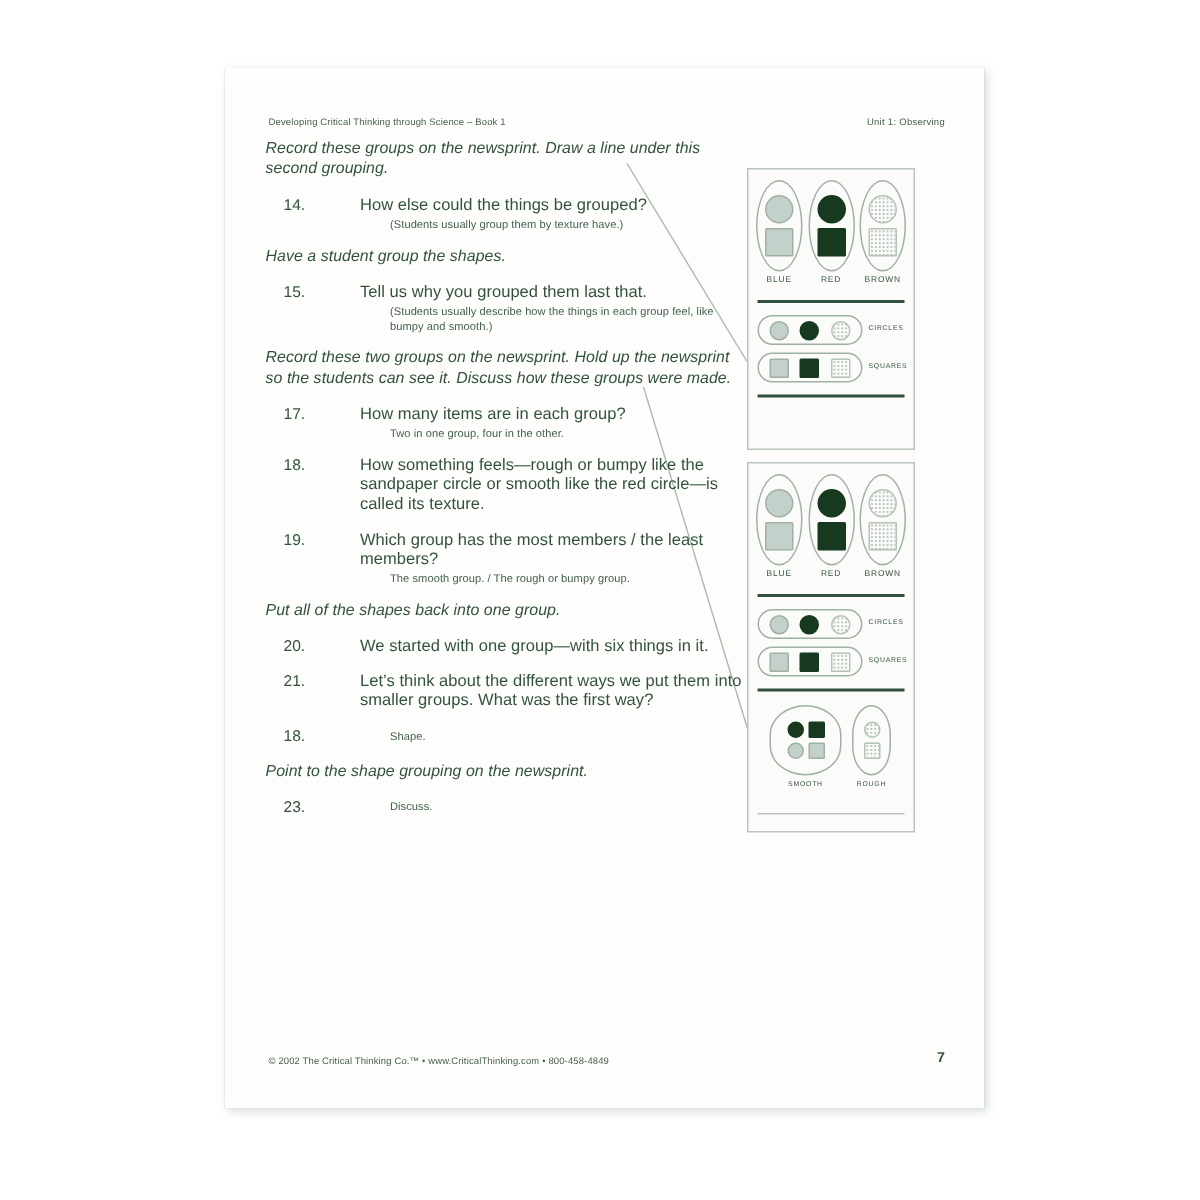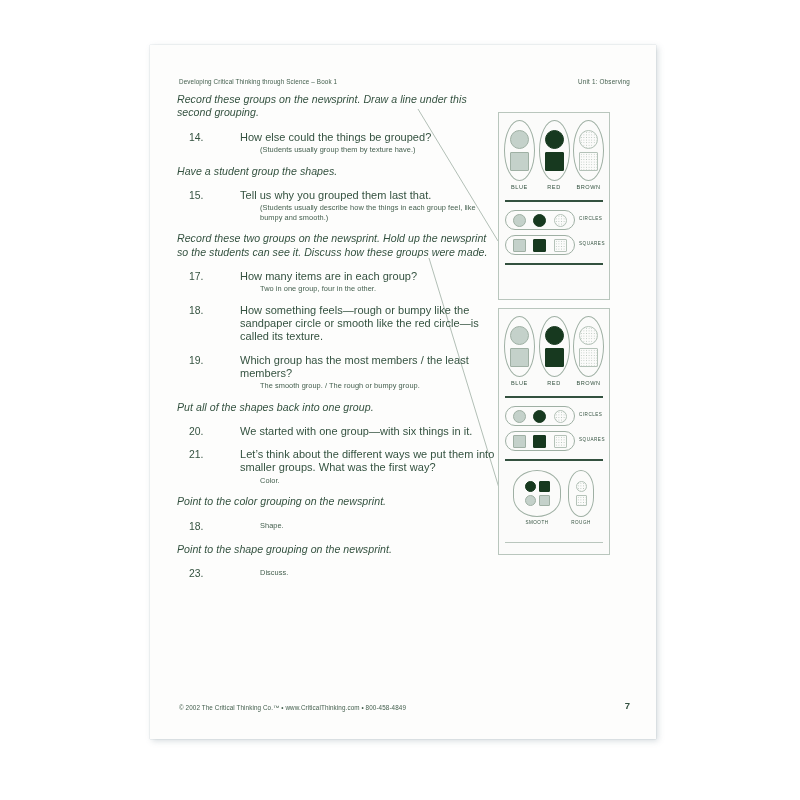--- a/index.html
+++ b/index.html
@@ -321,24 +321,22 @@
           <div class="qitem">
             <div class="qnum">20.</div>
             <div class="qbody">
               <p class="qtext">We started with one group—with six things in it.</p>
             </div>
           </div>
           <div class="qitem">
             <div class="qnum">21.</div>
             <div class="qbody">
               <p class="qtext">Let’s think about the different ways we put them into smaller groups. What was the first way?</p>
-              <p class="qans">Color.</p>
-            </div>
-          </div>
-          <p class="direction">Point to the color grouping on the newsprint.</p>
+            </div>
+          </div>
           <div class="qitem">
             <div class="qnum">18.</div>
             <div class="qbody">
               <p class="qans">Shape.</p>
             </div>
           </div>
           <p class="direction">Point to the shape grouping on the newsprint.</p>
           <div class="qitem">
             <div class="qnum">23.</div>
             <div class="qbody">

